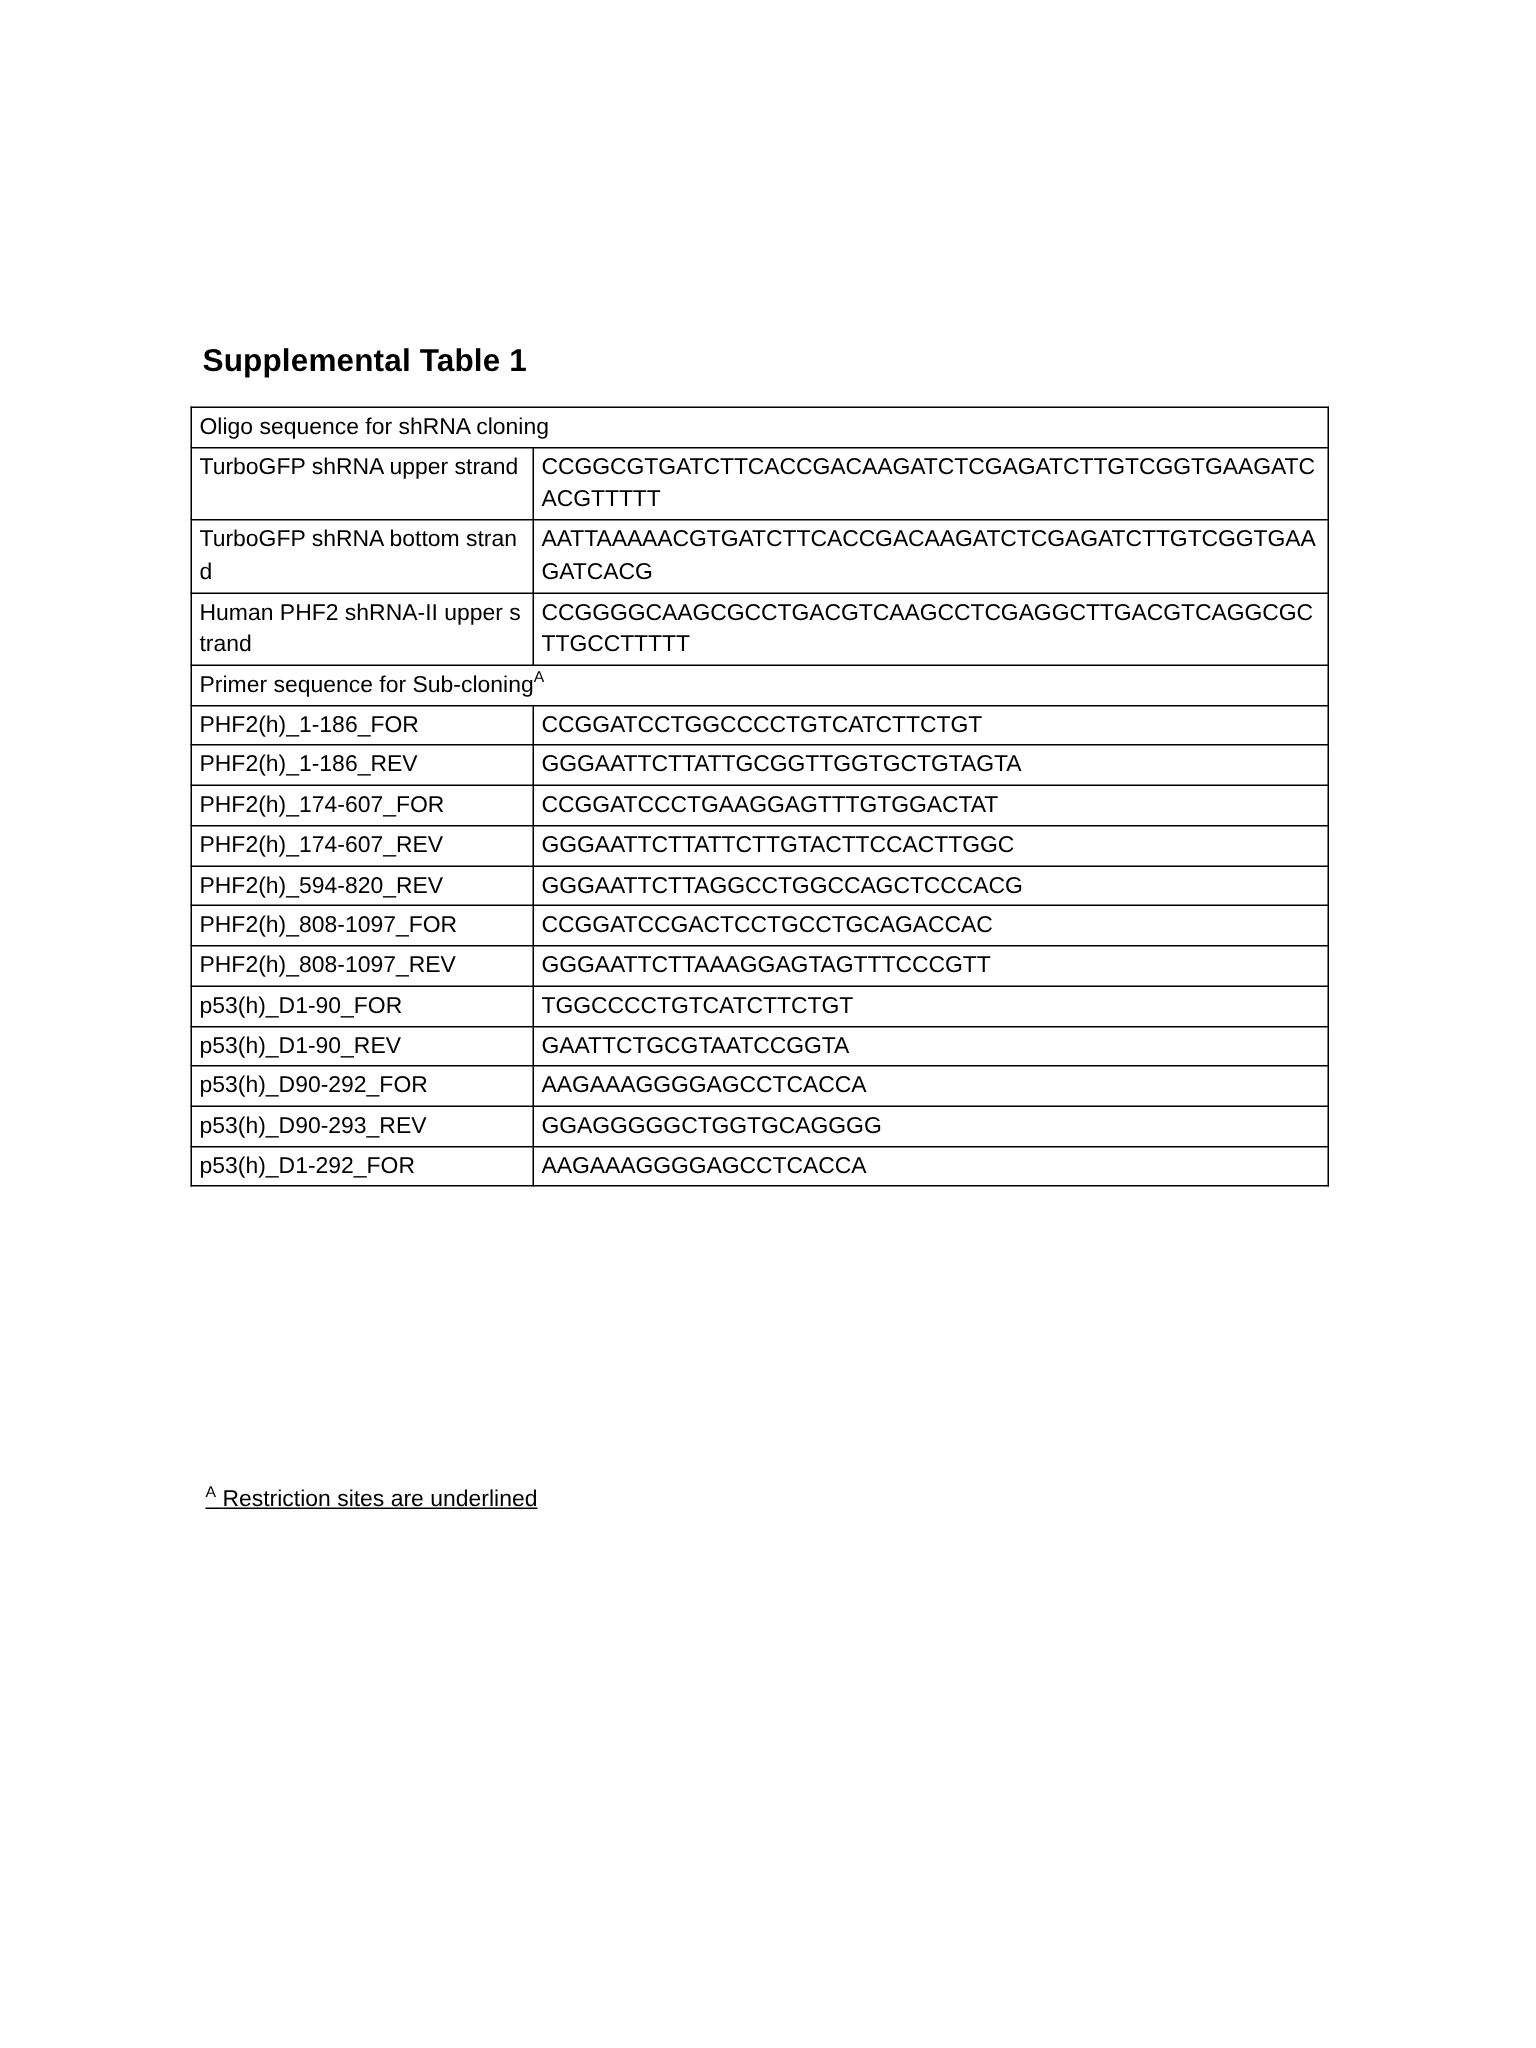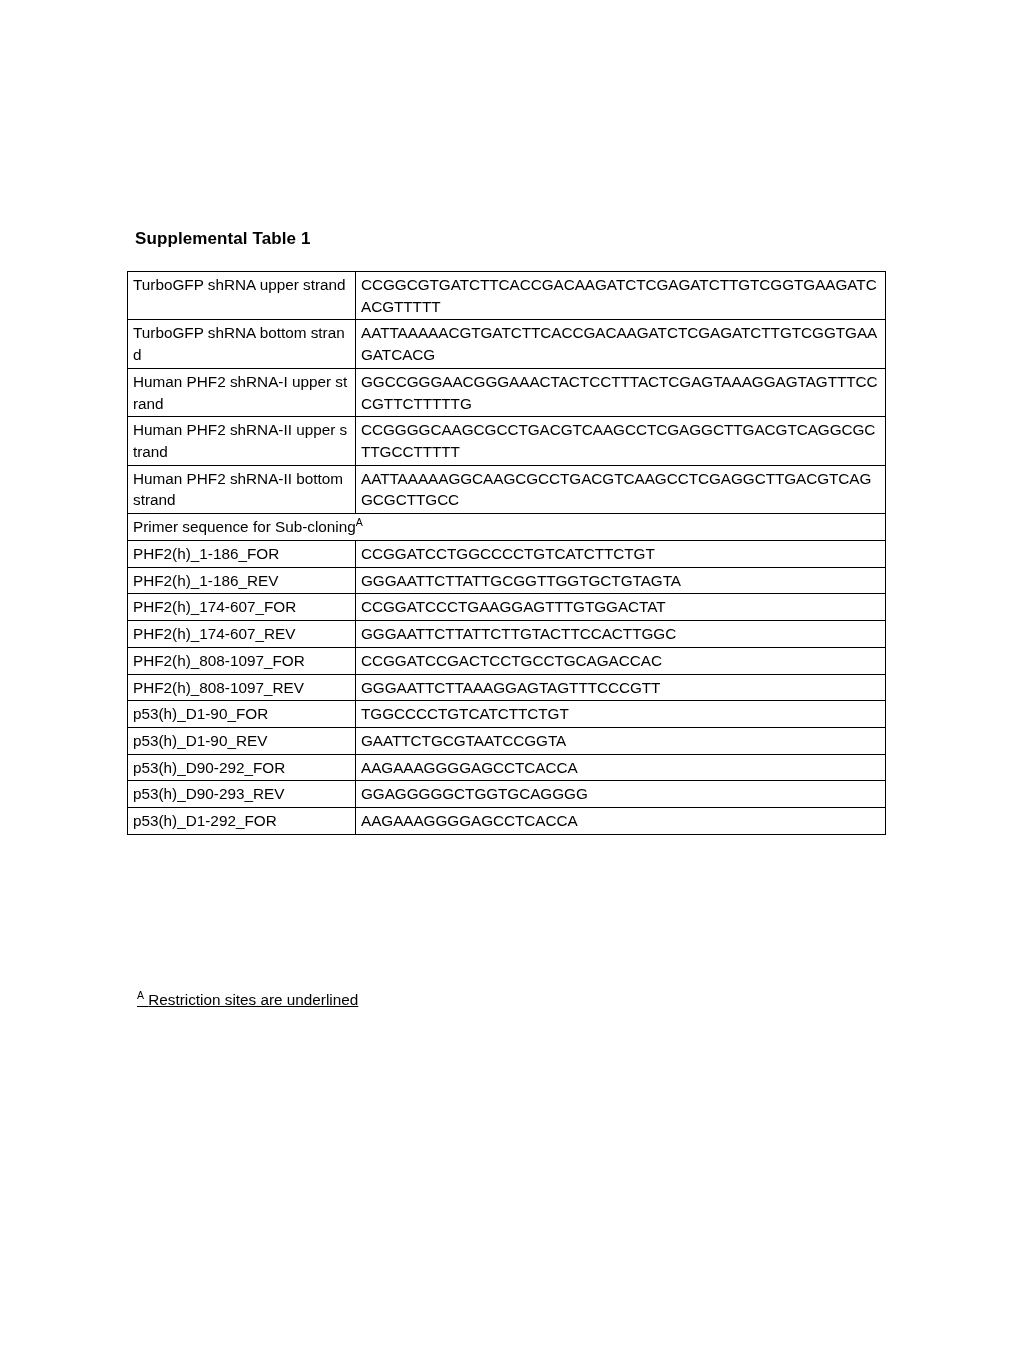--- a/index.html
+++ b/index.html
@@ -24,21 +24,21 @@
     width: 1024px;
     height: 1365px;
     overflow: hidden;
   }
 
   
   .doc-title {
     position: absolute;
     left: 135px;
     top: 229px;
-    font-size: 17px;
+    font-size: 21px;
     font-weight: bold;
     letter-spacing: 0.1px;
     line-height: 1.15;
     white-space: nowrap;
   }
 
   
   .tbl-wrap {
     position: absolute;
     left: 127px;
@@ -118,58 +118,57 @@
   <div class="doc-title">Supplemental Table 1</div>
 
   <div class="tbl-wrap">
     <table class="sheet">
       <colgroup>
         <col class="c-label">
         <col class="c-seq">
       </colgroup>
       <tbody id="tbody">
 
+      <tr>
+            <td class="section" colspan="2">Oligo sequence for shRNA cloning</td>
+          </tr>
           <tr>
             <td class="label">TurboGFP shRNA upper strand</td>
             <td class="seq">CCGGCGTGATCTTCACCGACAAGATCTCGAGATCTTGTCGGTGAAGATCACGTTTTT</td>
           </tr>
           <tr>
             <td class="label">TurboGFP shRNA bottom strand</td>
             <td class="seq">AATTAAAAACGTGATCTTCACCGACAAGATCTCGAGATCTTGTCGGTGAAGATCACG</td>
           </tr>
           <tr>
-            <td class="label">Human PHF2 shRNA-I upper strand</td>
-            <td class="seq">GGCCGGGAACGGGAAACTACTCCTTTACTCGAGTAAAGGAGTAGTTTCCCGTTCTTTTTG</td>
-          </tr>
-          <tr>
             <td class="label">Human PHF2 shRNA-II upper strand</td>
             <td class="seq">CCGGGGCAAGCGCCTGACGTCAAGCCTCGAGGCTTGACGTCAGGCGCTTGCCTTTTT</td>
           </tr>
           <tr>
-            <td class="label">Human PHF2 shRNA-II bottom strand</td>
-            <td class="seq">AATTAAAAAGGCAAGCGCCTGACGTCAAGCCTCGAGGCTTGACGTCAGGCGCTTGCC</td>
-          </tr>
-          <tr>
             <td class="section section-primer" colspan="2"><span>Primer sequence for Sub-cloning</span><span class="sup">A</span></td>
           </tr>
           <tr>
             <td class="label-nowrap">PHF2(h)_1-186_FOR</td>
             <td class="seq"><span>CC</span><span class="u">GGATCC</span><span>TGGCCCCTGTCATCTTCTGT</span></td>
           </tr>
           <tr>
             <td class="label-nowrap">PHF2(h)_1-186_REV</td>
             <td class="seq"><span>GG</span><span class="u">GAATTC</span><span>TTATTGCGGTTGGTGCTGTAGTA</span></td>
           </tr>
           <tr>
             <td class="label-nowrap">PHF2(h)_174-607_FOR</td>
             <td class="seq"><span>CC</span><span class="u">GGATCC</span><span>CTGAAGGAGTTTGTGGACTAT</span></td>
           </tr>
           <tr>
             <td class="label-nowrap">PHF2(h)_174-607_REV</td>
             <td class="seq"><span>GG</span><span class="u">GAATTC</span><span>TTATTCTTGTACTTCCACTTGGC</span></td>
+          </tr>
+          <tr>
+            <td class="label-nowrap">PHF2(h)_594-820_REV</td>
+            <td class="seq"><span>GG</span><span class="u">GAATTC</span><span>TTAGGCCTGGCCAGCTCCCACG</span></td>
           </tr>
           <tr>
             <td class="label-nowrap">PHF2(h)_808-1097_FOR</td>
             <td class="seq"><span>CC</span><span class="u">GGATCC</span><span>GACTCCTGCCTGCAGACCAC</span></td>
           </tr>
           <tr>
             <td class="label-nowrap">PHF2(h)_808-1097_REV</td>
             <td class="seq"><span>GG</span><span class="u">GAATTC</span><span>TTAAAGGAGTAGTTTCCCGTT</span></td>
           </tr>
           <tr>

